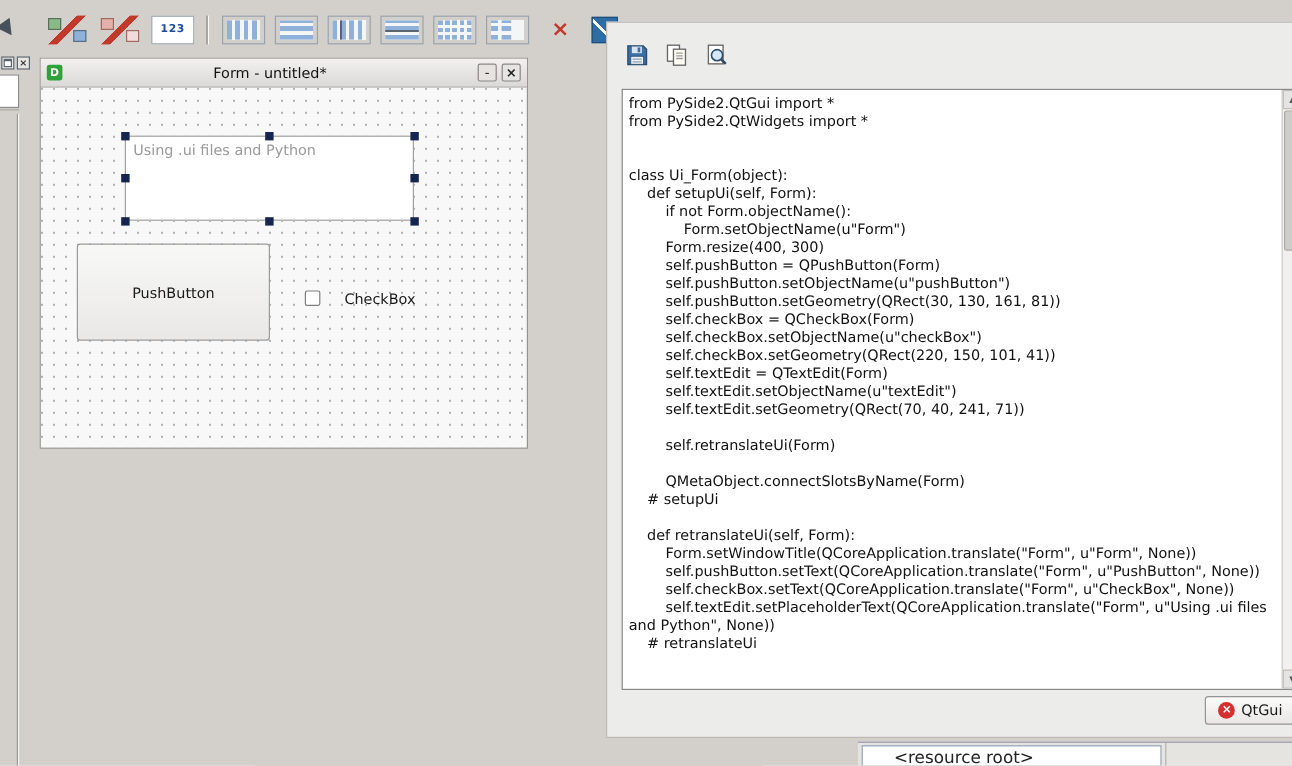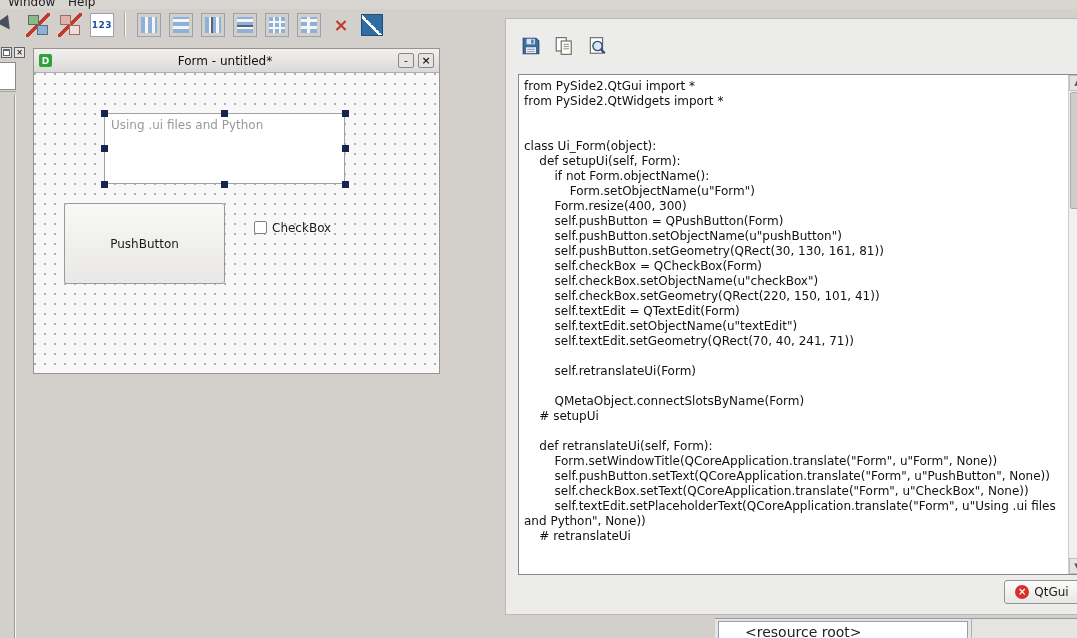--- a/index.html
+++ b/index.html
@@ -6,21 +6,21 @@
   body{font-family:"DejaVu Sans","Liberation Sans",sans-serif;font-size:12px;color:#1a1a1a;}
   #screen{position:relative;width:1077px;height:638px;background:#d3d0cb;overflow:hidden;}
 
   
   .menubar{position:absolute;left:0;top:0;width:100%;height:9px;background:#d9d6d2;overflow:hidden;}
   .menubar span{position:absolute;top:-5px;font-size:12px;color:#222;}
   .menu-window{left:8px;} .menu-help{left:68px;}
 
   
   .main-toolbar{position:absolute;left:-6px;top:13px;display:flex;align-items:center;gap:8px;height:24px;}
-  .ticon{width:24px;height:24px;box-sizing:border-box;display:flex;align-items:center;justify-content:center;position:relative;flex:0 0 auto;}
+  .ticon{width:36px;height:24px;box-sizing:border-box;display:flex;align-items:center;justify-content:center;position:relative;flex:0 0 auto;}
   .tsep{width:7px;height:24px;flex:0 0 auto;background:linear-gradient(90deg,transparent 2px,#a8a5a0 2px 3px,#fbfaf8 3px 4px,transparent 4px);}
   [data-name="edit-widgets-icon"]::before{content:"";position:absolute;left:7px;top:4px;width:0;height:0;border:7px solid transparent;border-top:13px solid #47505c;transform:rotate(-35deg);}
   [data-name="edit-signals-slots-icon"]{background-image:linear-gradient(135deg,transparent 44%,#c0392b 44% 56%,transparent 56%);}
   [data-name="edit-signals-slots-icon"]::before{content:"";position:absolute;left:2px;top:2px;width:9px;height:8px;background:#8ab98a;border:1px solid #5c6f5c;}
   [data-name="edit-signals-slots-icon"]::after{content:"";position:absolute;right:2px;bottom:2px;width:9px;height:8px;background:#8fb0d8;border:1px solid #5a6d85;}
   [data-name="edit-buddies-icon"]{background-image:linear-gradient(135deg,transparent 44%,#c0392b 44% 56%,transparent 56%);}
   [data-name="edit-buddies-icon"]::before{content:"";position:absolute;left:2px;top:2px;width:9px;height:8px;background:#e3b0ac;border:1px solid #a06a64;}
   [data-name="edit-buddies-icon"]::after{content:"";position:absolute;right:2px;bottom:2px;width:9px;height:8px;background:#f0dcda;border:1px solid #a06a64;}
   [data-name="edit-tab-order-icon"]{border:1px solid #9aa3ad;background:#fff;color:#1c4ea0;font-weight:bold;font-size:9px;letter-spacing:.5px;}
   [data-name^="layout-"]{border:1px solid #9aa3ad;padding:3px;background-color:#f3f5f7;background-origin:content-box;background-clip:content-box;}
@@ -47,21 +47,21 @@
   .form-titlebar{height:24px;background:linear-gradient(#f2f1f0,#dbd9d7);border-bottom:1px solid #b0adaa;display:flex;align-items:center;gap:4px;padding:0 5px;box-sizing:border-box;}
   .form-file-icon{width:13px;height:13px;background:#2fa138;border-radius:2px;color:#fff;font-size:9px;font-weight:bold;display:flex;align-items:center;justify-content:center;}
   .form-title{flex:1;text-align:center;color:#111;}
   .wbtn{width:16px;height:15px;box-sizing:border-box;border:1px solid #8a8784;background:#e6e4e1;border-radius:2px;display:flex;align-items:center;justify-content:center;font-size:11px;line-height:1;color:#222;}
   .wbtn.close{font-weight:bold;}
   .form-body{position:absolute;left:0;right:0;top:24px;bottom:0;background-image:radial-gradient(rgba(110,115,125,.55) 1px,transparent 1.1px);background-size:10px 10px;background-position:6px 6px;}
   .qtextedit{position:absolute;left:70px;top:40px;width:241px;height:71px;background:#fff;border:1px solid #a0a0a0;box-sizing:border-box;}
   .qtextedit .placeholder{display:block;padding:4px 6px;color:#9a9a9a;}
   .handle{position:absolute;width:7px;height:7px;background:#16254f;}
   .qpushbutton{position:absolute;left:30px;top:130px;width:161px;height:81px;box-sizing:border-box;border:1px solid #9a9a9a;border-radius:3px;background:linear-gradient(#f8f8f7,#e9e8e6);display:flex;align-items:center;justify-content:center;color:#1a1a1a;}
-  .qcheckbox{position:absolute;left:220px;top:134px;width:101px;height:41px;display:flex;align-items:center;gap:5px;}
+  .qcheckbox{position:absolute;left:220px;top:155px;width:101px;height:41px;display:flex;align-items:center;gap:20px;}
   .cb-ind{width:13px;height:13px;box-sizing:border-box;background:#fff;border:1px solid #7f7f7f;border-radius:2px;}
 
   
   .code-dialog{position:absolute;left:505px;top:18px;width:582px;height:597px;background:#ececeb;border:1px solid #bdbab6;box-sizing:border-box;}
   .cd-toolbar{position:absolute;left:12px;top:14px;display:flex;gap:7px;}
   .cd-btn{width:26px;height:26px;border:none;background:transparent;padding:2px;display:flex;align-items:center;justify-content:center;cursor:pointer;}
   .code-area{position:absolute;left:12px;top:55px;width:568px;height:501px;background:#fff;border:1px solid #888;box-sizing:border-box;display:flex;overflow:hidden;}
   .code-area pre{flex:1;margin:0;padding:4px 2px 4px 5px;font-family:"DejaVu Sans","Liberation Sans",sans-serif;font-size:12px;line-height:15px;white-space:pre-wrap;word-break:break-word;overflow:hidden;color:#111;}
   .vscroll{width:16px;flex:0 0 auto;background:#f1f0ef;border-left:1px solid #ccc;position:relative;}
   .sarrow{position:absolute;left:0;width:16px;height:16px;display:flex;align-items:center;justify-content:center;font-size:7px;color:#555;background:#e6e4e2;border:1px solid #c2bfbb;box-sizing:border-box;}
@@ -74,24 +74,20 @@
   .resource-dock{position:absolute;left:715px;top:618px;width:362px;height:20px;background:#e6e4e1;border-top:1px solid #9a97b0;}
   .res-panel{position:absolute;left:3px;top:2px;width:250px;height:18px;background:#fff;border:1px solid #8fa0b5;box-sizing:border-box;}
   .res-panel span{display:block;padding:2px 0 0 26px;font-size:14px;color:#222;}
   .res-div{position:absolute;left:256px;top:0;width:1px;height:20px;background:#b3b0ac;}
 </style>
 </head>
 <body>
 
 <div id="screen" data-name="desktop">
 
-  <div class="menubar" data-name="menubar">
-    <span class="menu-window" data-name="menu-window">Window</span>
-    <span class="menu-help" data-name="menu-help">Help</span>
-  </div>
 
   <div class="main-toolbar" data-name="main-toolbar">
       <span class="ticon" data-name="edit-widgets-icon"></span>
       <span class="ticon" data-name="edit-signals-slots-icon"></span>
       <span class="ticon" data-name="edit-buddies-icon"></span>
       <span class="ticon" data-name="edit-tab-order-icon">123</span>
       <span class="tsep" data-name="toolbar-separator"></span>
       <span class="ticon" data-name="layout-horizontal-icon"></span>
       <span class="ticon" data-name="layout-vertical-icon"></span>
       <span class="ticon" data-name="layout-splitter-horizontal-icon"></span>

